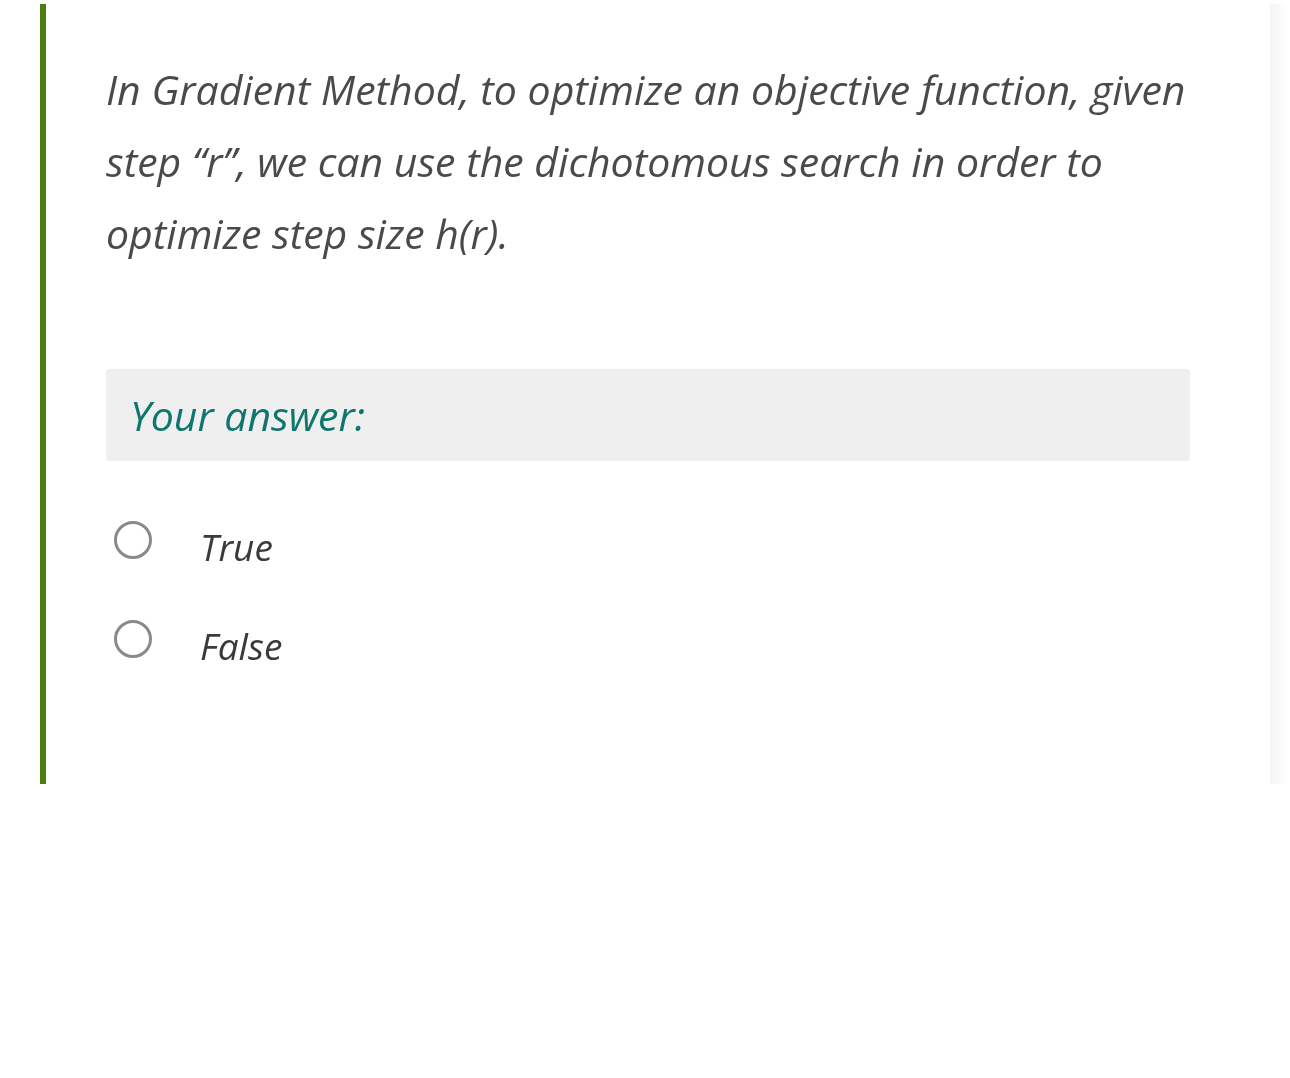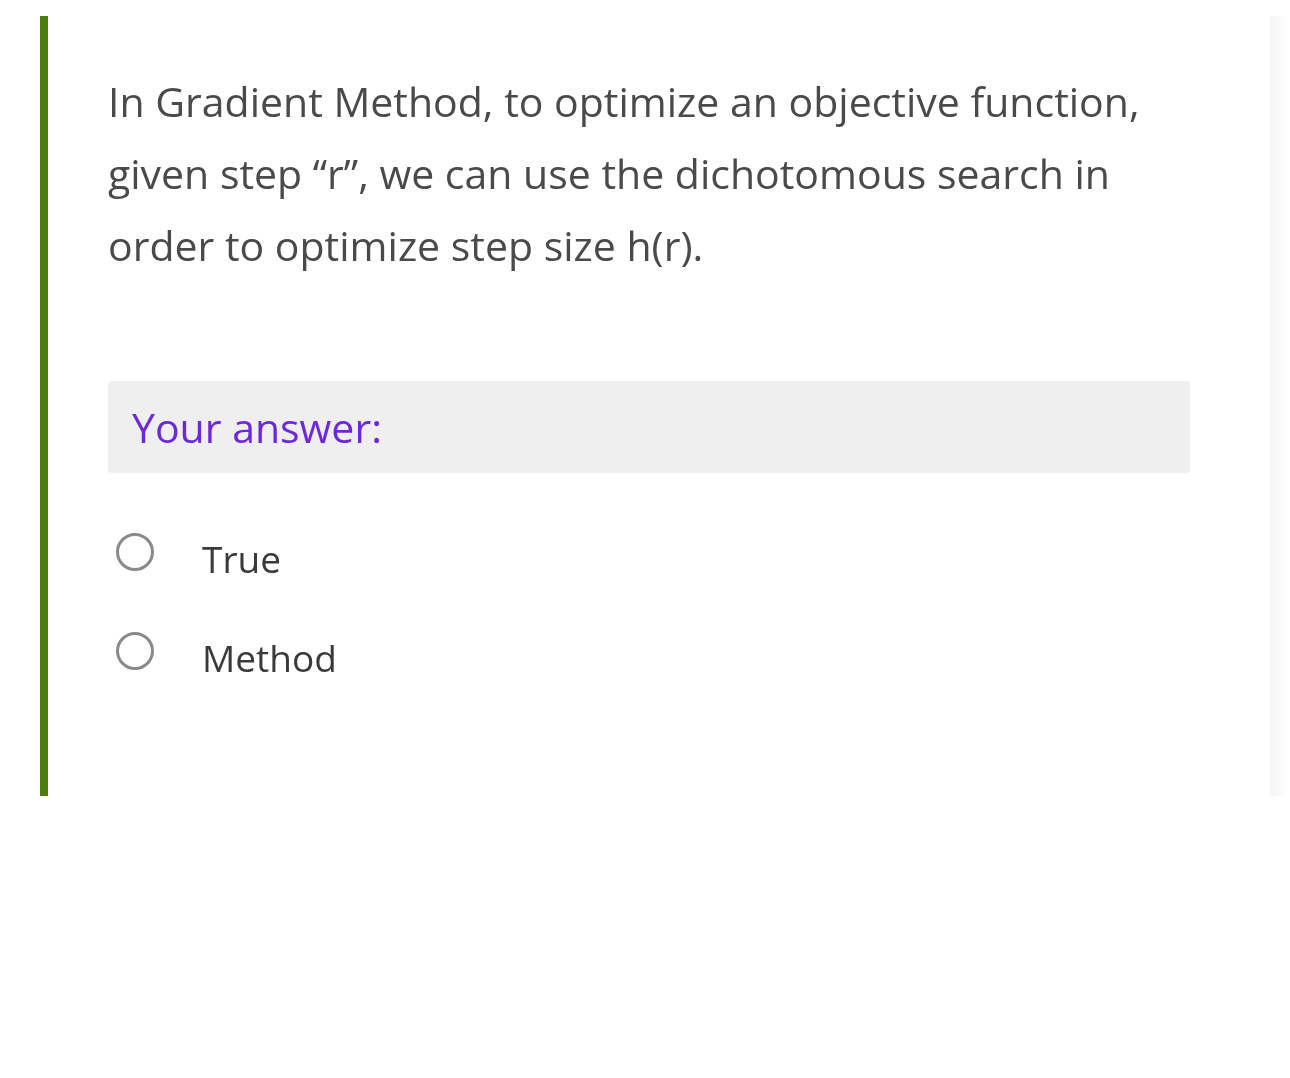--- a/index.html
+++ b/index.html
@@ -9,25 +9,26 @@
     }
     body {
       font-family: 'Open Sans', 'Segoe UI', Arial, sans-serif;
       background: #ffffff;
       width: 1290px;
       height: 1078px;
       overflow: hidden;
     }
     .question-container {
       background: #ffffff;
-      margin: 16px 40px;
+      margin: 4px 40px;
       padding: 50px 60px 40px 60px;
-      border-left: 8px solid #4d7c0f;
+      border-left: 6px solid #4d7c0f;
       min-height: 780px;
       position: relative;
+      font-style: italic;
     }
     .shadow-right {
       position: absolute;
       right: -40px;
       top: 0;
       width: 20px;
       height: 100%;
       background: linear-gradient(to right, rgba(0,0,0,0.04), transparent);
     }
     .question-text {
@@ -38,21 +39,21 @@
       margin-bottom: 100px;
     }
     .answer-label-box {
       background: #efefef;
       padding: 18px 24px;
       border-radius: 4px;
       margin-bottom: 60px;
     }
     .answer-label {
       font-size: 41px;
-      color: #6d28d9;
+      color: #0f766e;
       font-weight: 400;
     }
     .options {
       padding-left: 8px;
     }
     .option-row {
       display: flex;
       margin-bottom: 48px;
       cursor: pointer;
     }
@@ -80,17 +81,17 @@
     <div class="answer-label">Your answer:</div>
   </div>
 
   <div class="options">
     <div class="option-row">
       <div class="radio-circle"></div>
       <div class="option-label">True</div>
     </div>
     <div class="option-row">
       <div class="radio-circle"></div>
-      <div class="option-label">Method</div>
+      <div class="option-label">False</div>
     </div>
   </div>
   <div class="shadow-right"></div>
 </div>
 
 </body></html>

